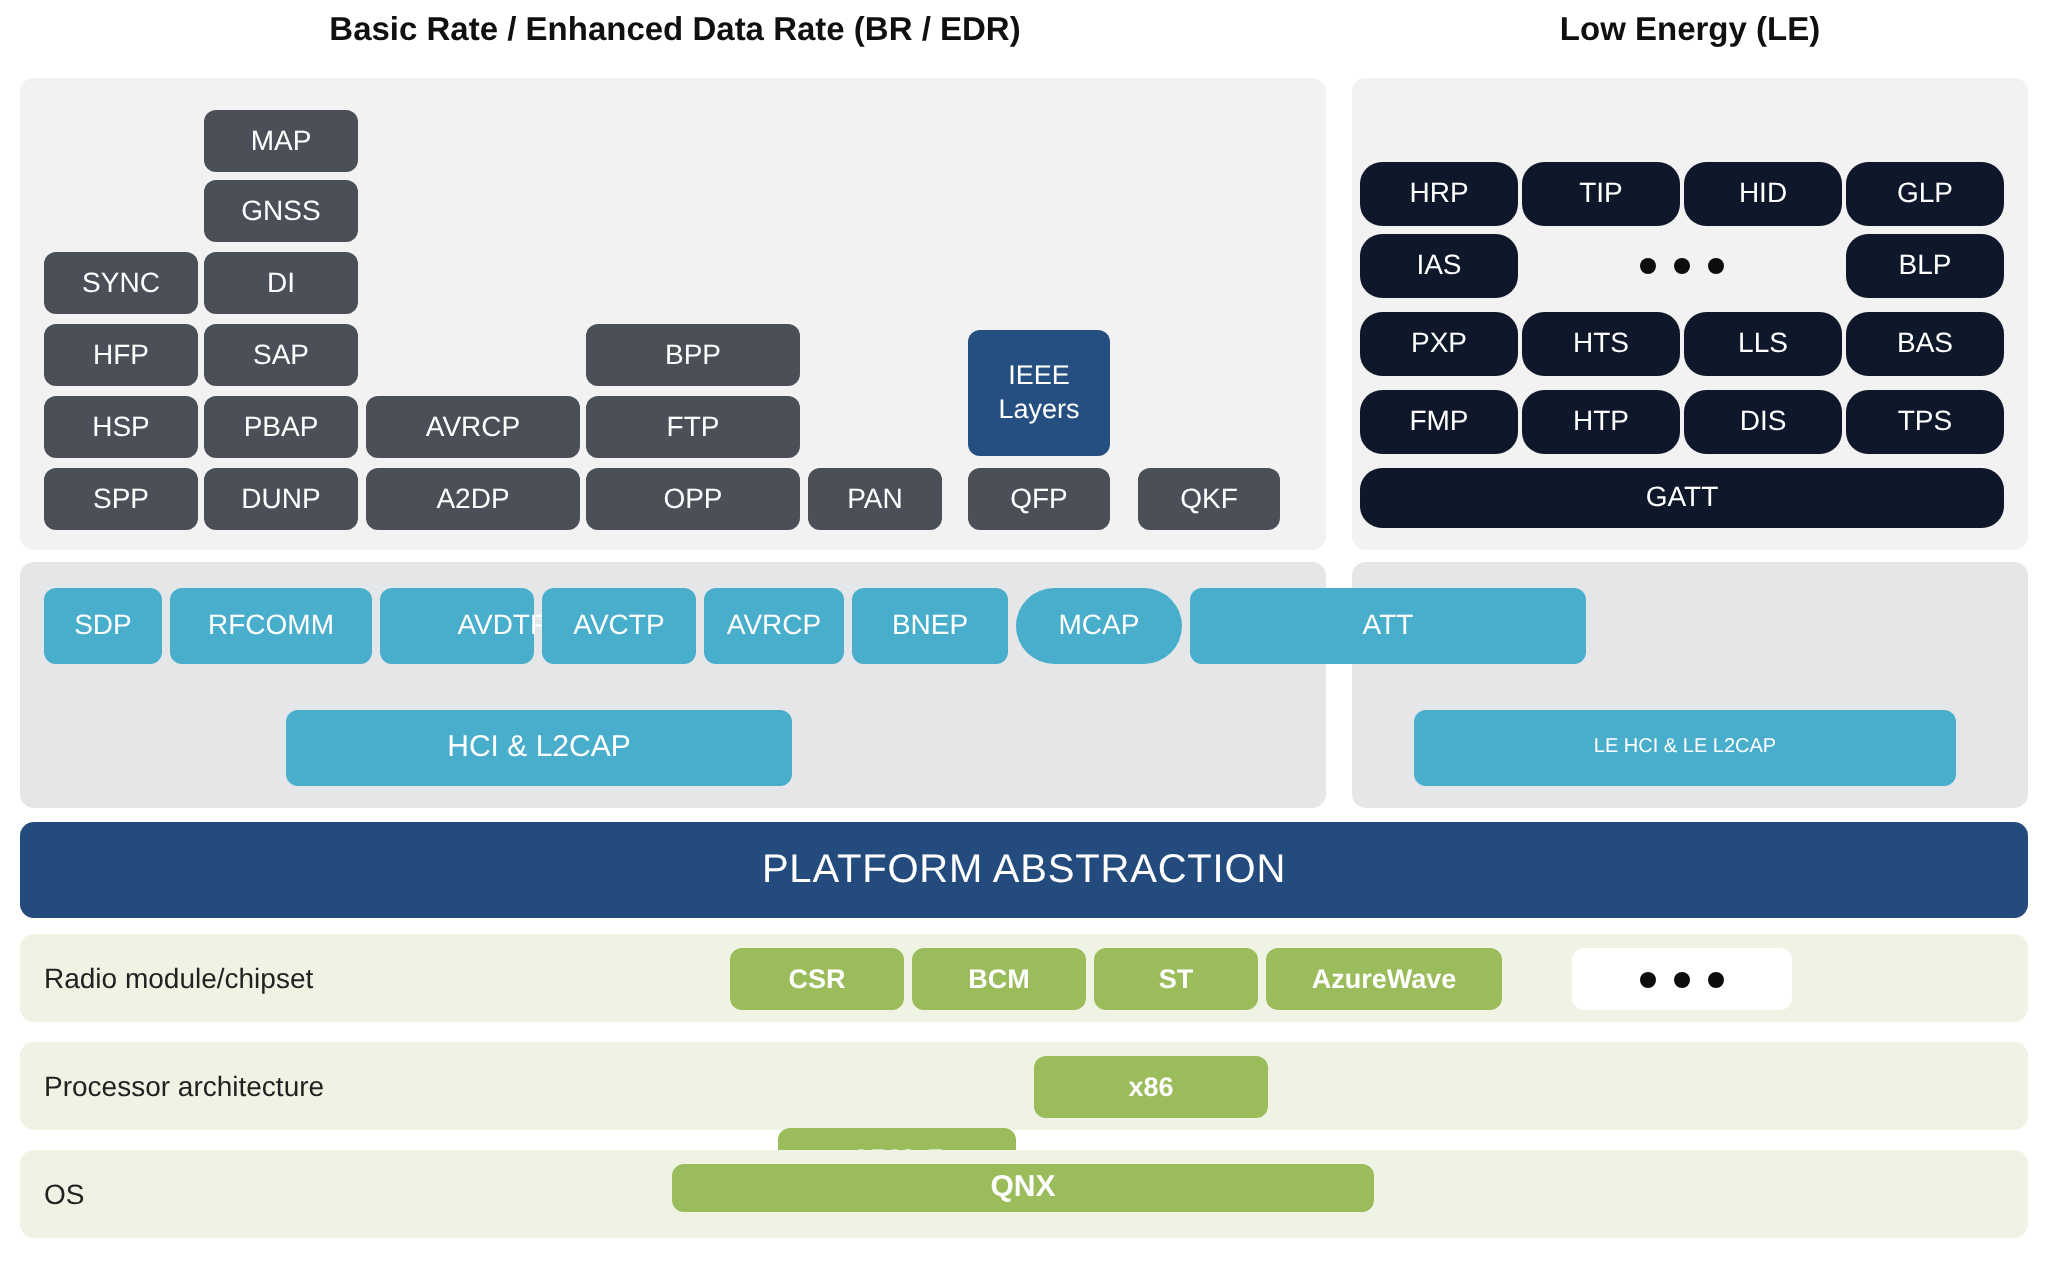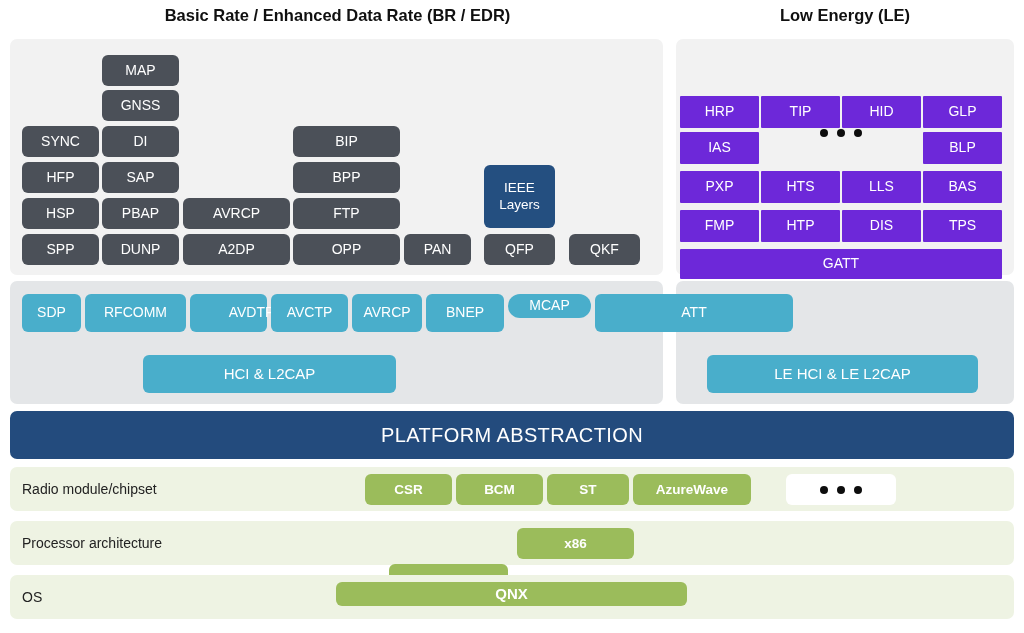--- a/index.html
+++ b/index.html
@@ -51,21 +51,21 @@
     justify-content:center;
     text-align:center;
     color:#ffffff;
     border-radius:6px;
     font-size:14px;
     line-height:1.12;
     box-sizing:border-box;
     white-space:nowrap;
   }
   .blk.gray{background:#4b5058;}
-  .blk.black{background:#6d28d9;border-radius:1px;margin-top:15px;}
+  .blk.black{background:#0f172a;border-radius:11px;}
   .blk.teal{background:#49aecb;}
   .blk.navy{background:#244f80;}
   .blk.green{background:#9bbc5b;font-weight:bold;font-size:13.5px;}
   .blk.white{background:#ffffff;}
   .blk.ieee{font-size:13.5px;white-space:normal;line-height:1.2;}
 
   
   #platform{
     position:absolute;
     left:10px;top:411px;width:1004px;height:48px;
@@ -115,21 +115,20 @@
   <div class="blk gray" style="left:102px;top:55px;width:77px;height:31px;">MAP</div>
   <div class="blk gray" style="left:102px;top:90px;width:77px;height:31px;">GNSS</div>
   <div class="blk gray" style="left:102px;top:126px;width:77px;height:31px;">DI</div>
   <div class="blk gray" style="left:102px;top:162px;width:77px;height:31px;">SAP</div>
   <div class="blk gray" style="left:102px;top:198px;width:77px;height:31px;">PBAP</div>
   <div class="blk gray" style="left:102px;top:234px;width:77px;height:31px;">DUNP</div>
 
   <div class="blk gray" style="left:183px;top:198px;width:107px;height:31px;">AVRCP</div>
   <div class="blk gray" style="left:183px;top:234px;width:107px;height:31px;">A2DP</div>
 
-  <div class="blk gray" style="left:293px;top:126px;width:107px;height:31px;">BIP</div>
   <div class="blk gray" style="left:293px;top:162px;width:107px;height:31px;">BPP</div>
   <div class="blk gray" style="left:293px;top:198px;width:107px;height:31px;">FTP</div>
   <div class="blk gray" style="left:293px;top:234px;width:107px;height:31px;">OPP</div>
 
   <div class="blk gray" style="left:404px;top:234px;width:67px;height:31px;">PAN</div>
 
   <div class="blk navy ieee" style="left:484px;top:165px;width:71px;height:63px;">IEEE Layers</div>
 
   <div class="blk gray" style="left:484px;top:234px;width:71px;height:31px;">QFP</div>
 
@@ -164,25 +163,25 @@
 
   <div class="band" id="band-bredr"></div>
   <div class="band" id="band-le"></div>
 
   <div class="blk teal" style="left:22px;top:294px;width:59px;height:38px;">SDP</div>
   <div class="blk teal" style="left:85px;top:294px;width:101px;height:38px;">RFCOMM</div>
   <div class="blk teal" style="left:190px;top:294px;width:77px;height:38px;padding-left:46px;">AVDTP</div>
   <div class="blk teal" style="left:271px;top:294px;width:77px;height:38px;text-align:right;">AVCTP</div>
   <div class="blk teal" style="left:352px;top:294px;width:70px;height:38px;">AVRCP</div>
   <div class="blk teal" style="left:426px;top:294px;width:78px;height:38px;">BNEP</div>
-  <div class="blk teal" style="left:508px;top:294px;width:83px;height:24px;border-radius:19px;">MCAP</div>
+  <div class="blk teal" style="left:508px;top:294px;width:83px;height:38px;border-radius:19px;">MCAP</div>
   <div class="blk teal" style="left:595px;top:294px;width:198px;height:38px;">ATT</div>
 
   <div class="blk teal" style="left:143px;top:355px;width:253px;height:38px;font-size:15px;">HCI &amp; L2CAP</div>
-  <div class="blk teal" style="left:707px;top:355px;width:271px;height:38px;font-size:15px;">LE HCI &amp; LE L2CAP</div>
+  <div class="blk teal" style="left:707px;top:355px;width:271px;height:38px;font-size:10px;">LE HCI &amp; LE L2CAP</div>
 
   <div id="platform">PLATFORM ABSTRACTION</div>
 
   <div class="hwrow" id="row-radio"></div>
   <div class="hwlabel" style="top:467px;">Radio module/chipset</div>
   <div class="blk green" style="left:365px;top:474px;width:87px;height:31px;">CSR</div>
   <div class="blk green" style="left:456px;top:474px;width:87px;height:31px;">BCM</div>
   <div class="blk green" style="left:547px;top:474px;width:82px;height:31px;">ST</div>
   <div class="blk green" style="left:633px;top:474px;width:118px;height:31px;">AzureWave</div>
   <div class="blk white dots" style="left:786px;top:474px;width:110px;height:31px;">

